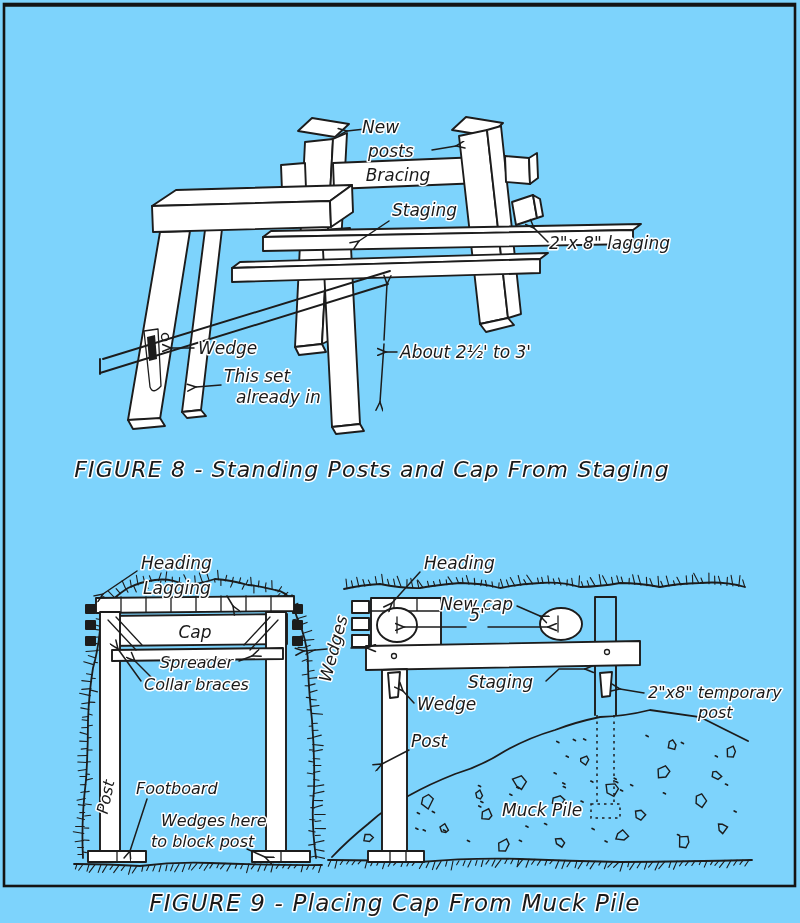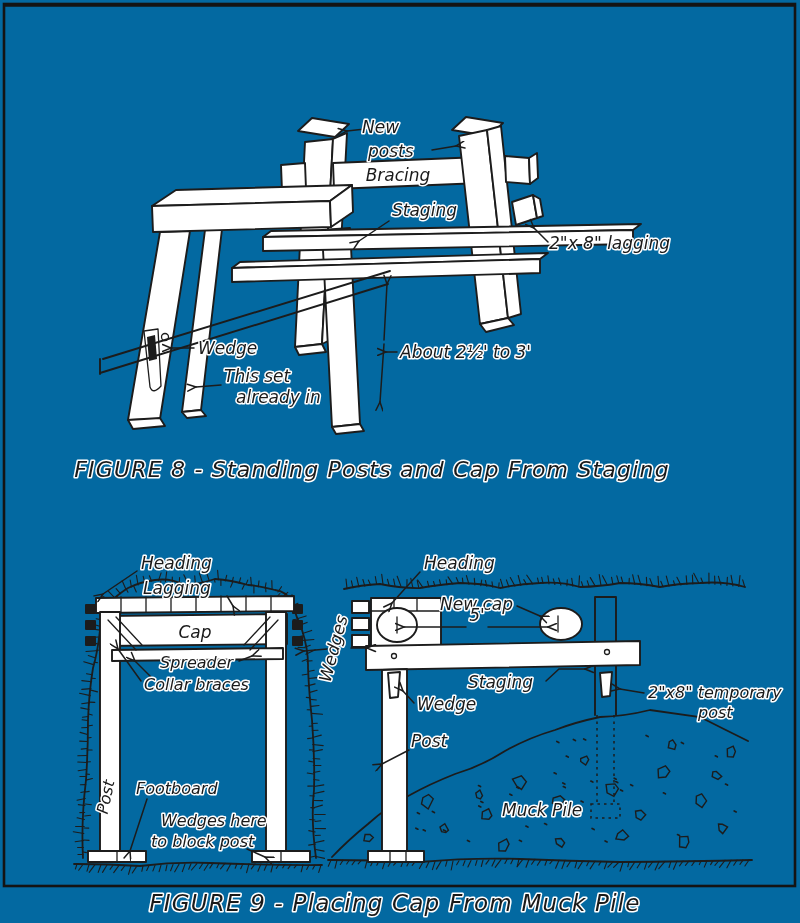--- a/index.html
+++ b/index.html
@@ -1,16 +1,16 @@
 <!DOCTYPE html>
 <html><head>
 <meta charset="utf-8">
 <style>
   html,body{margin:0;padding:0;background:#e8e8e8;}
-  .page{width:800px;height:923px;background:#0369a1;position:relative;margin:0 auto;overflow:hidden;}
+  .page{width:800px;height:923px;background:#7dd3fc;position:relative;margin:0 auto;overflow:hidden;}
   svg{position:absolute;left:0;top:0;}
   .st{stroke:#1c1c1c;stroke-width:1.9;fill:none;stroke-linecap:round;stroke-linejoin:round;}
   .wf{fill:#ffffff;}
   .thin{stroke-width:1.3;}
   .ink{fill:#1c1c1c;stroke:none;}
   .dash{stroke:#1c1c1c;stroke-width:1.5;fill:none;stroke-dasharray:2.5 4;}
   .lbl{font-family:"DejaVu Sans",sans-serif;font-style:italic;font-size:17px;fill:#1a1a1a;
        paint-order:stroke;stroke:#ffffff;stroke-width:3px;stroke-linejoin:round;}
   .s16{font-size:16px;}
   .cap8{font-size:22px;letter-spacing:1.2px;}

